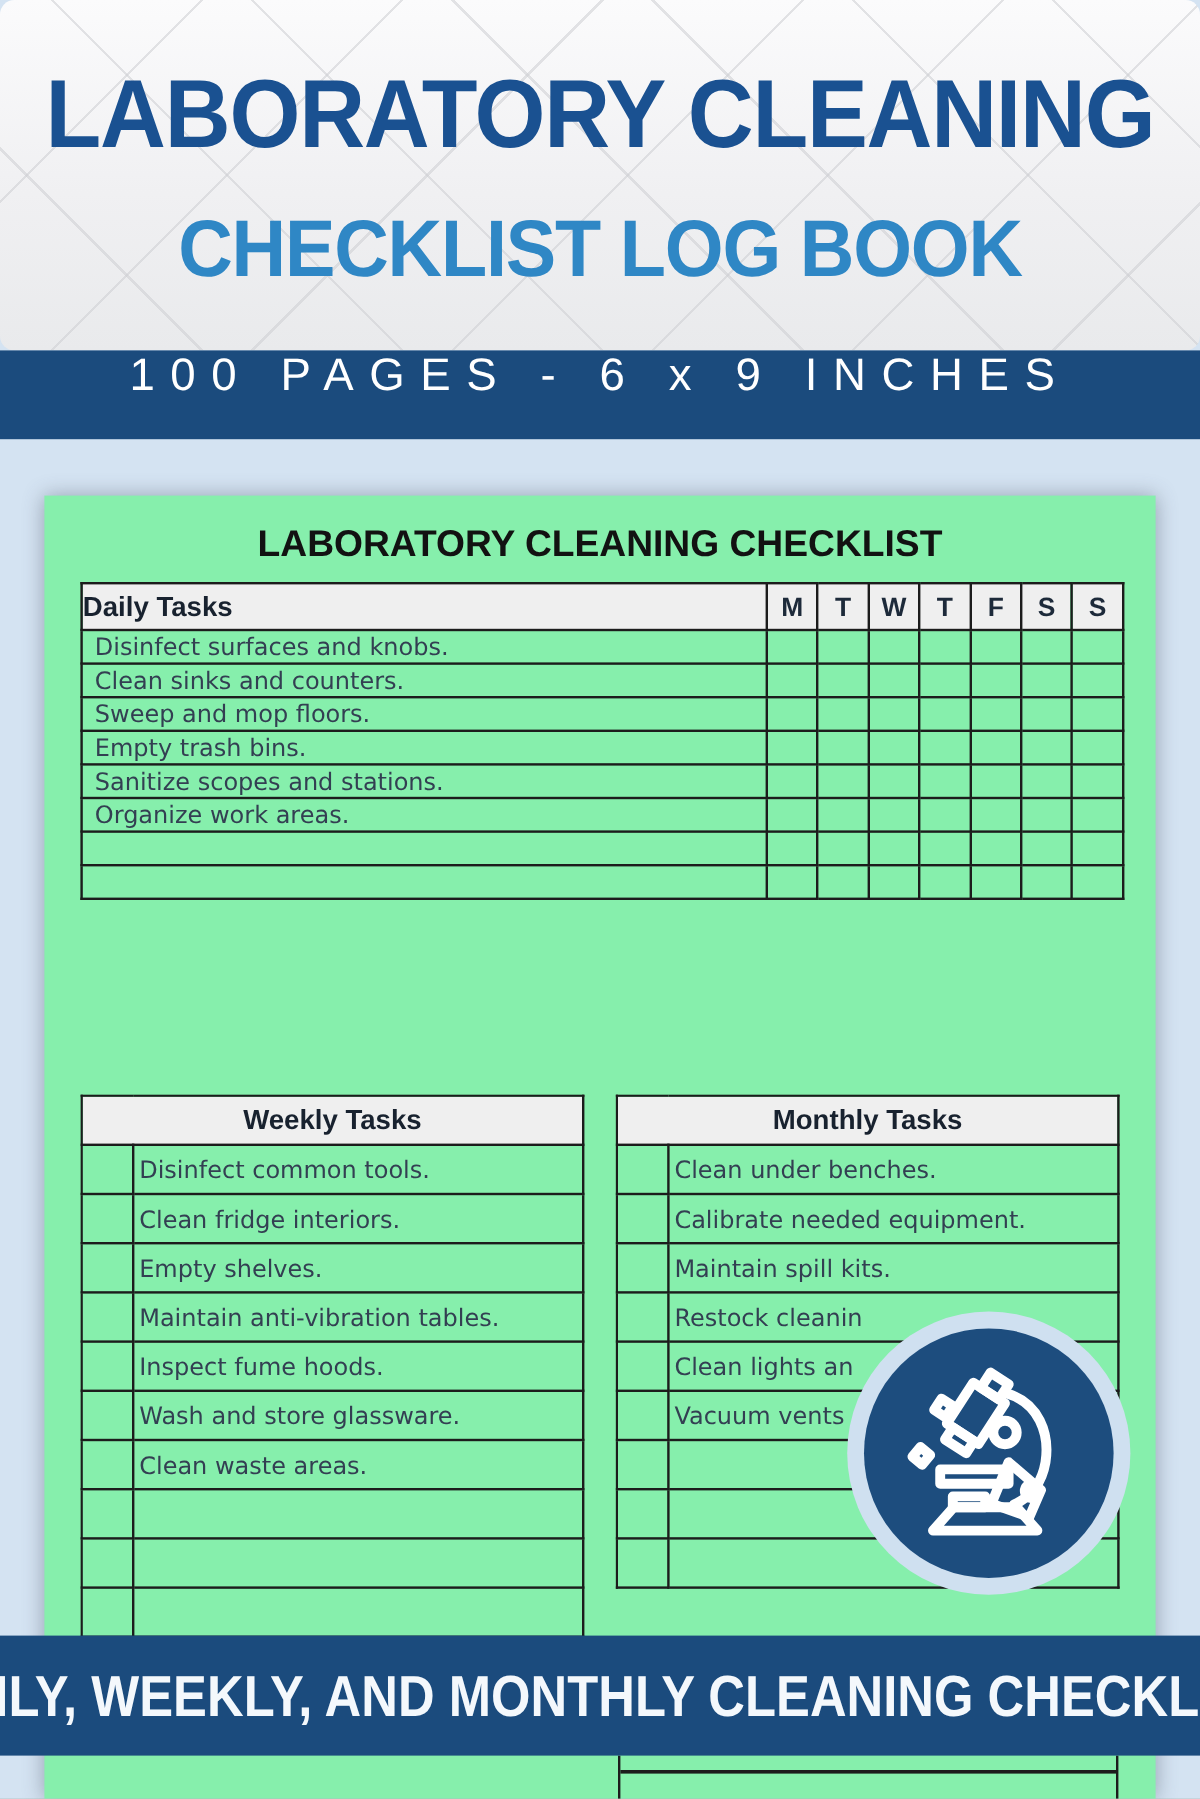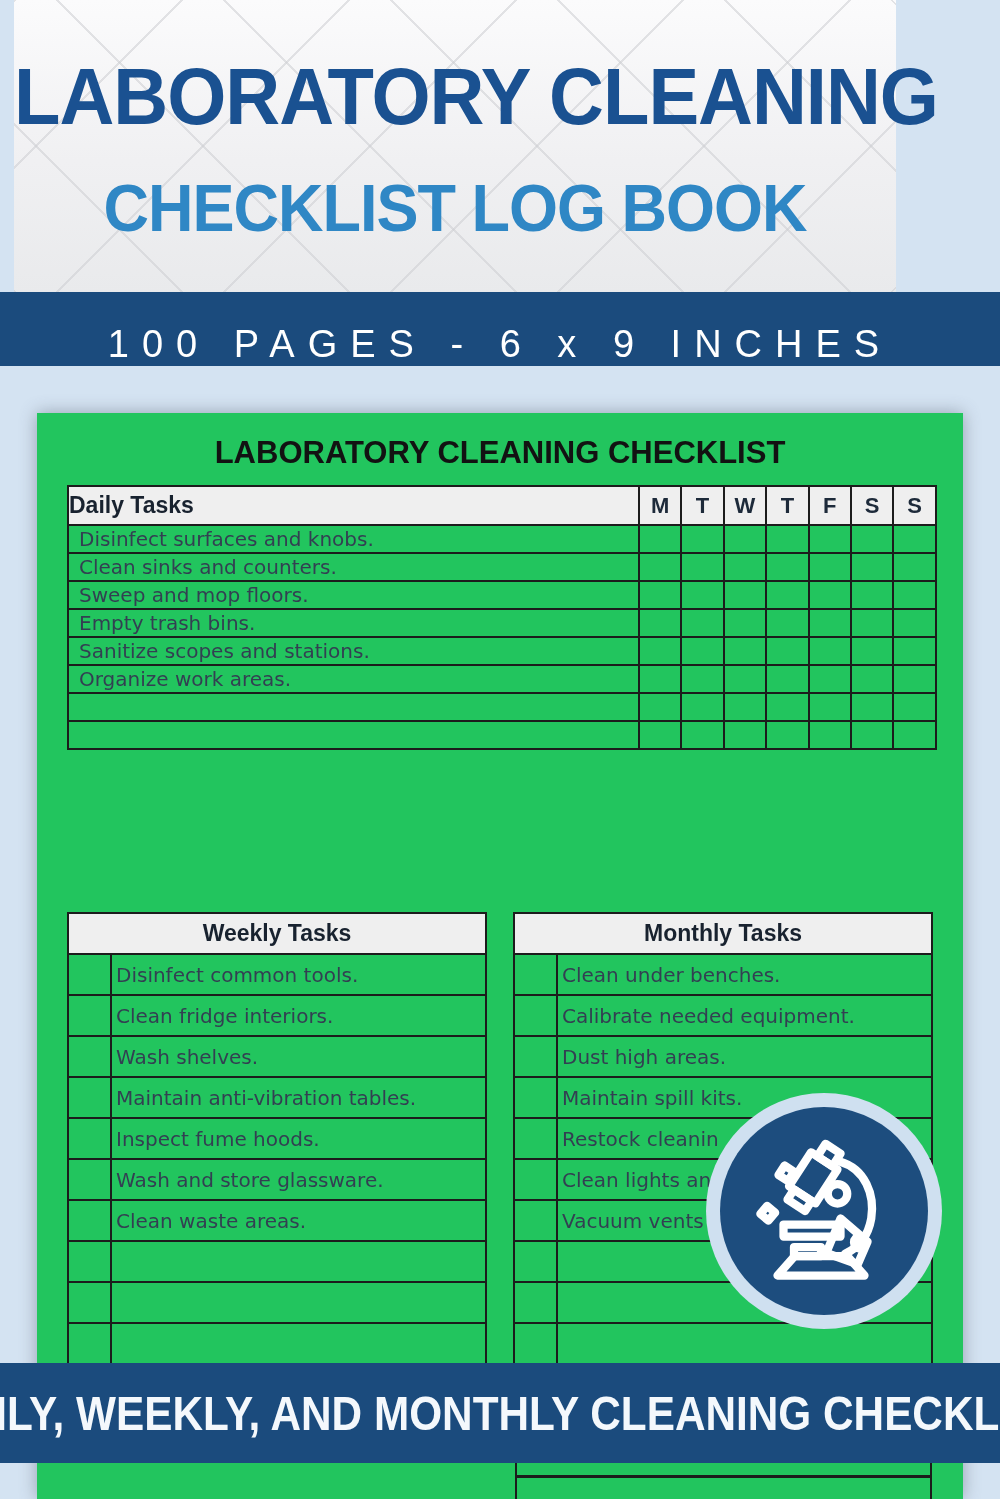--- a/index.html
+++ b/index.html
@@ -1,61 +1,62 @@
 <!DOCTYPE html>
 <html><head>
 <meta charset="utf-8">
 <style>
   * { margin:0; padding:0; box-sizing:border-box; }
   body { background:#888; font-family:"Liberation Sans", sans-serif; }
   .cover { position:relative; width:1000px; height:1499px; overflow:hidden; background:#d4e3f2; margin:0 auto; }
 
   
   .hero {
-    position:absolute; left:14px; top:0; width:882px; height:292px;
+    position:absolute; left:0; top:0; width:1000px; height:292px;
     background:
       repeating-linear-gradient(45deg,  rgba(205,206,210,.55) 0 2px, rgba(0,0,0,0) 2px 118px),
       repeating-linear-gradient(135deg, rgba(205,206,210,.55) 0 2px, rgba(0,0,0,0) 2px 118px),
       linear-gradient(180deg,#fbfbfc 0%, #f0f0f2 55%, #e9eaec 100%);
+    border-radius: 12px;
   }
   .title-main {
     position:absolute; left:0; top:52px; width:100%;
     text-align:center; white-space:nowrap;
     font-size:76px; font-weight:800; letter-spacing:-1px;
     color:#1a5191; transform:scaleY(1.06);
   }
   .title-sub {
     position:absolute; left:0; top:172px; width:100%;
     text-align:center; white-space:nowrap;
     font-size:63px; font-weight:800; letter-spacing:-1px;
     color:#2f87c5; transform:scaleY(1.06);
   }
 
   
   .banner-top {
     position:absolute; left:0; top:292px; width:1000px; height:74px;
     background:#1b4b7d; color:#fff;
-    display:flex; align-items:flex-end; justify-content:center;
+    display:flex; align-items:flex-start; justify-content:center;
     font-size:38px; font-weight:400; letter-spacing:13px; white-space:nowrap;
   }
   .banner-bottom {
     position:absolute; left:0; top:1363px; width:1000px; height:100px;
     background:#1b4b7d; color:#fff; z-index:6;
     display:flex; align-items:center; justify-content:center;
   }
   .banner-bottom-text {
     font-size:46px; font-weight:700; white-space:nowrap;
     transform:scaleX(.92) scaleY(1.05); letter-spacing:0;
     color:#f4f8fc;
   }
 
   
   .page {
     position:absolute; left:37px; top:413px; width:926px; height:1086px;
-    background:#22c55e; box-shadow:0 0 16px rgba(70,80,95,.45);
+    background:#86efac; box-shadow:0 0 16px rgba(70,80,95,.45);
     z-index:1;
   }
   .page-title {
     position:absolute; left:0; top:22px; width:100%;
     text-align:center; font-size:31px; font-weight:700;
     color:#121212; letter-spacing:0; white-space:nowrap;
   }
 
   
   table { border-collapse:collapse; table-layout:fixed; }
@@ -250,21 +251,21 @@
         <tr>
               <td class="chk"></td>
               <td class="task">Disinfect common tools.</td>
             </tr>
         <tr>
               <td class="chk"></td>
               <td class="task">Clean fridge interiors.</td>
             </tr>
         <tr>
               <td class="chk"></td>
-              <td class="task">Wash shelves.</td>
+              <td class="task">Empty shelves.</td>
             </tr>
         <tr>
               <td class="chk"></td>
               <td class="task">Maintain anti-vibration tables.</td>
             </tr>
         <tr>
               <td class="chk"></td>
               <td class="task">Inspect fume hoods.</td>
             </tr>
         <tr>
@@ -301,24 +302,20 @@
             <tr>
           <td class="hd" colspan="2">Monthly Tasks</td>
         </tr>
         <tr>
               <td class="chk"></td>
               <td class="task">Clean under benches.</td>
             </tr>
         <tr>
               <td class="chk"></td>
               <td class="task">Calibrate needed equipment.</td>
-            </tr>
-        <tr>
-              <td class="chk"></td>
-              <td class="task">Dust high areas.</td>
             </tr>
         <tr>
               <td class="chk"></td>
               <td class="task">Maintain spill kits.</td>
             </tr>
         <tr>
               <td class="chk"></td>
               <td class="task">Restock cleanin</td>
             </tr>
         <tr>

